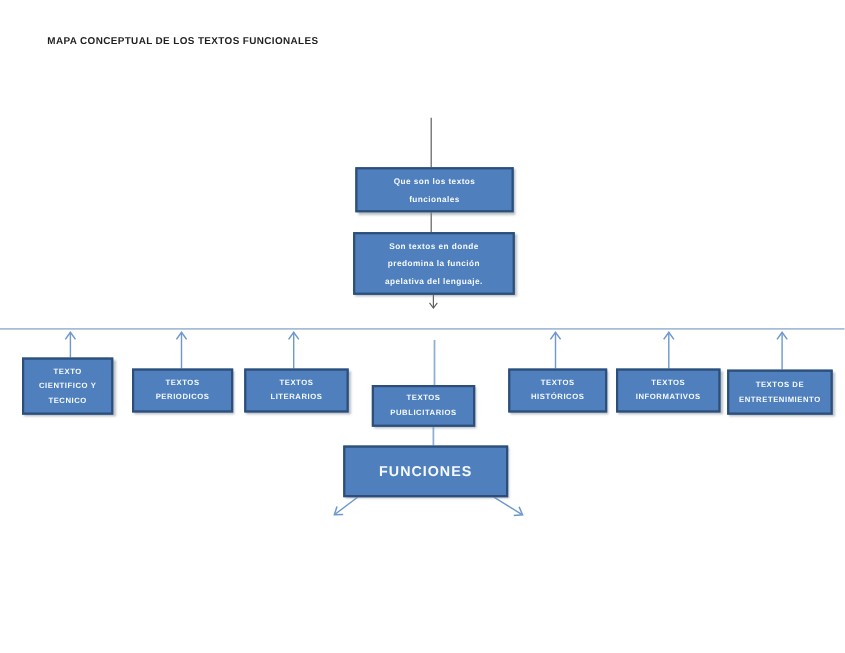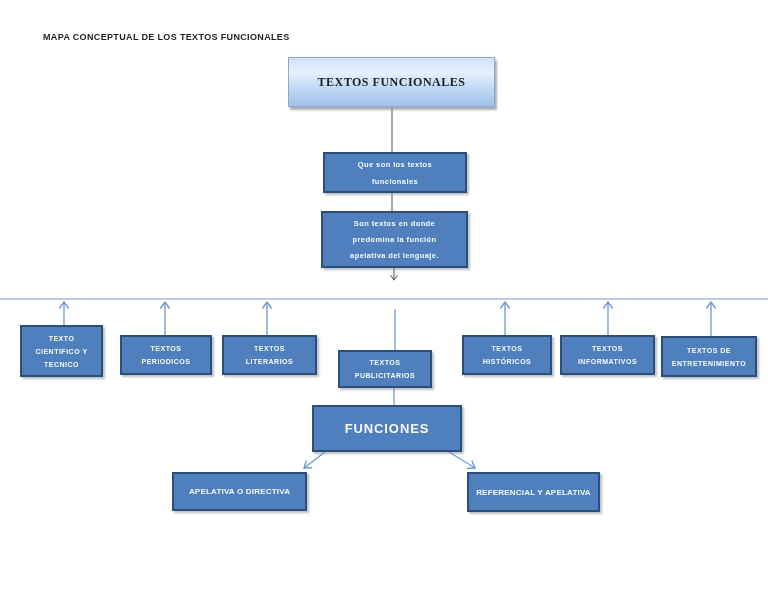--- a/index.html
+++ b/index.html
@@ -67,23 +67,20 @@
     <line x1="505" y1="335" x2="505" y2="302" stroke="#6f99ce" stroke-width="1.3" marker-end="url(#arrow-blue)"></line>
     <line x1="608" y1="335" x2="608" y2="302" stroke="#6f99ce" stroke-width="1.3" marker-end="url(#arrow-blue)"></line>
     <line x1="711" y1="336" x2="711" y2="302" stroke="#6f99ce" stroke-width="1.3" marker-end="url(#arrow-blue)"></line>
 
     <line x1="325" y1="452" x2="304" y2="468" stroke="#6f99ce" stroke-width="1.3" marker-end="url(#arrow-blue)"></line>
     <line x1="449" y1="452" x2="475" y2="468" stroke="#6f99ce" stroke-width="1.3" marker-end="url(#arrow-blue)"></line>
   </svg>
 
   <div class="title">MAPA CONCEPTUAL DE LOS TEXTOS FUNCIONALES</div>
 
-  <div class="node node--root" style="left:288px;top:57px;width:207px;height:50px;">
-    <span>TEXTOS FUNCIONALES</span>
-  </div>
 
   <div class="node node--para node--def" style="left:321px;top:211px;width:147px;height:57px;">
     <span>Son textos en donde
 predomina la función
 apelativa del lenguaje.</span>
   </div>
 
   <div class="node node--para" style="left:323px;top:152px;width:144px;height:41px;">
     <span>Que son los textos
 funcionales</span>
@@ -123,21 +120,15 @@
 
   <div class="node node--type" style="left:661px;top:336px;width:96px;height:41px;">
     <span>TEXTOS DE
 ENTRETENIMIENTO</span>
   </div>
 
   <div class="node node--funciones" style="left:312px;top:405px;width:150px;height:47px;">
     <span>FUNCIONES</span>
   </div>
 
-  <div class="node node--func" style="left:172px;top:472px;width:135px;height:39px;">
-    <span>APELATIVA O DIRECTIVA</span>
-  </div>
 
-  <div class="node node--func" style="left:467px;top:472px;width:133px;height:40px;">
-    <span>REFERENCIAL Y APELATIVA</span>
-  </div>
 
 </div>
 
 </body></html>

